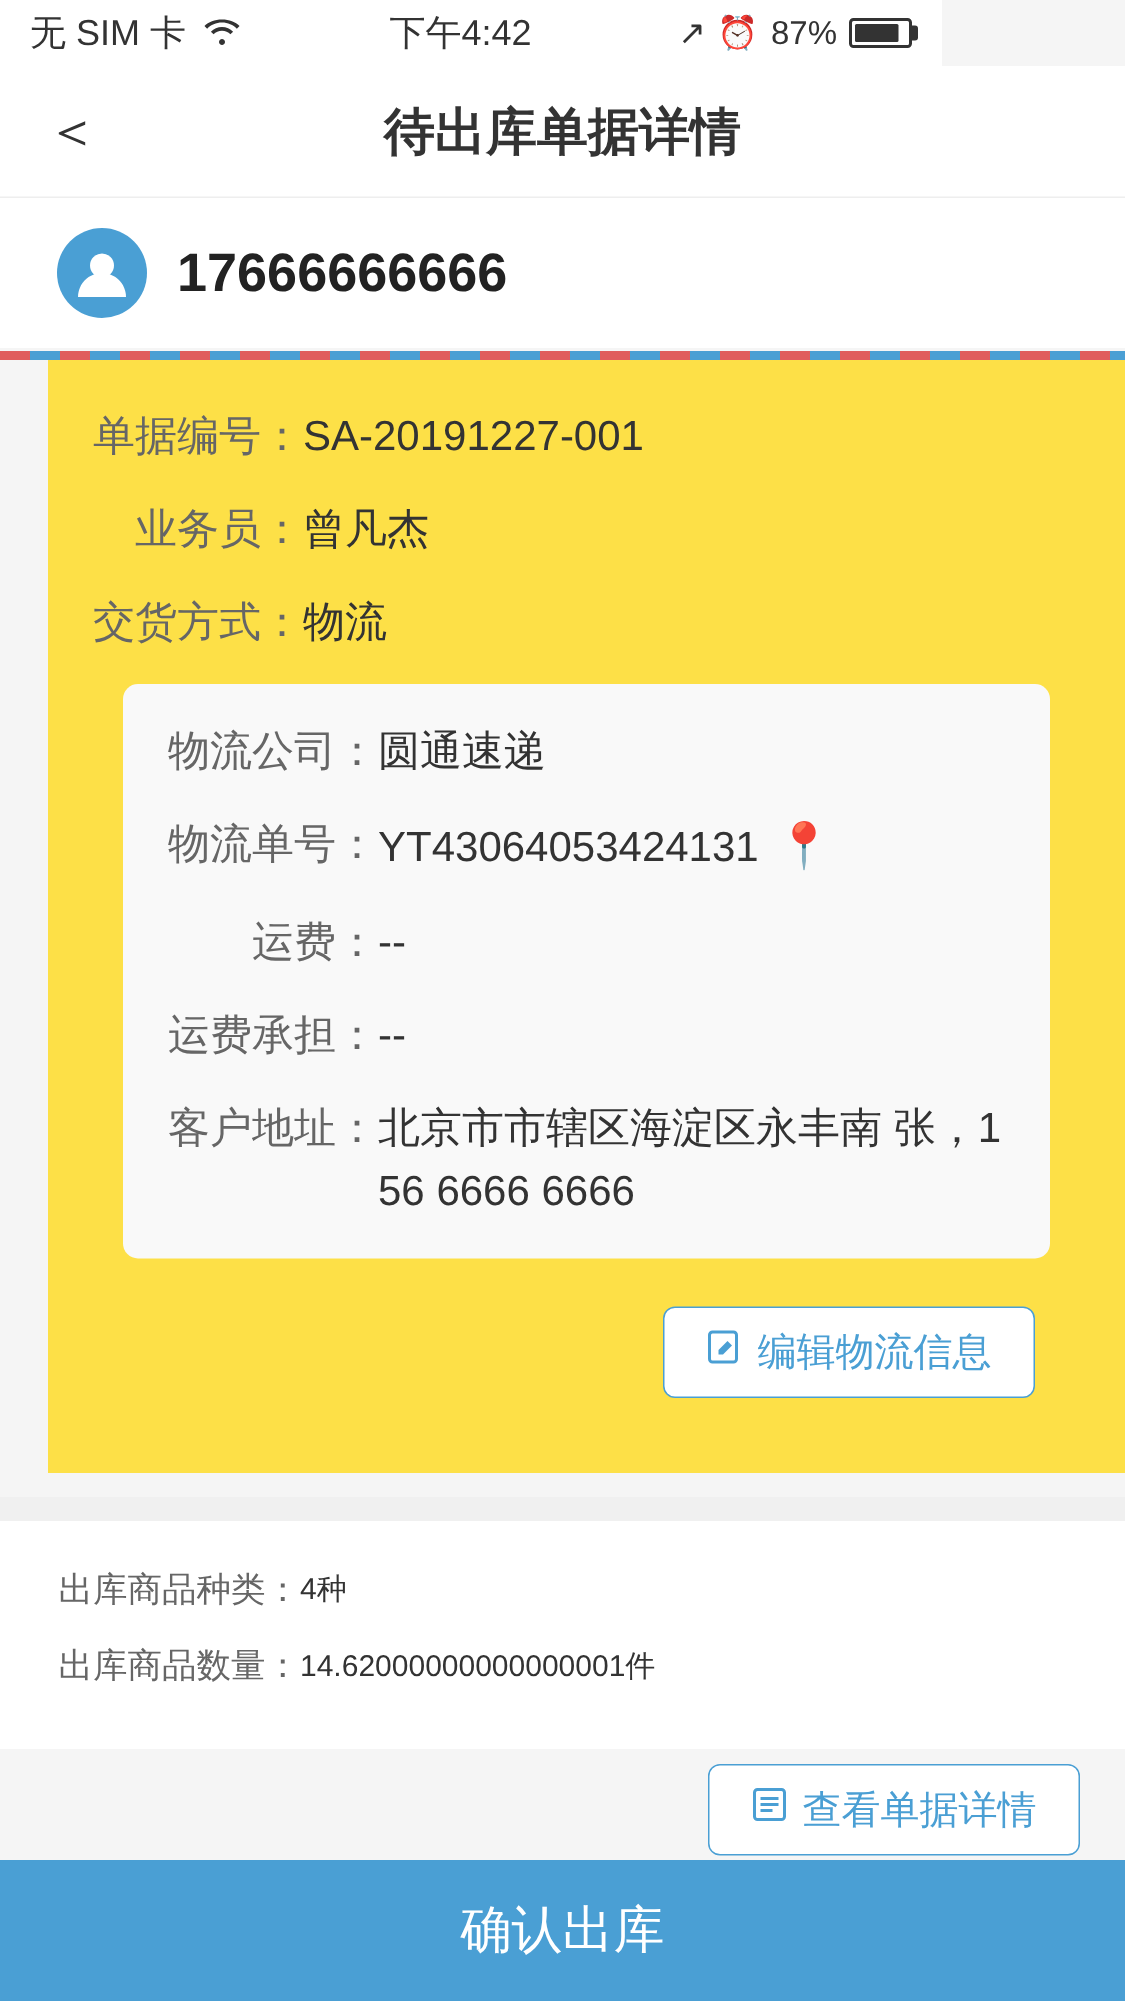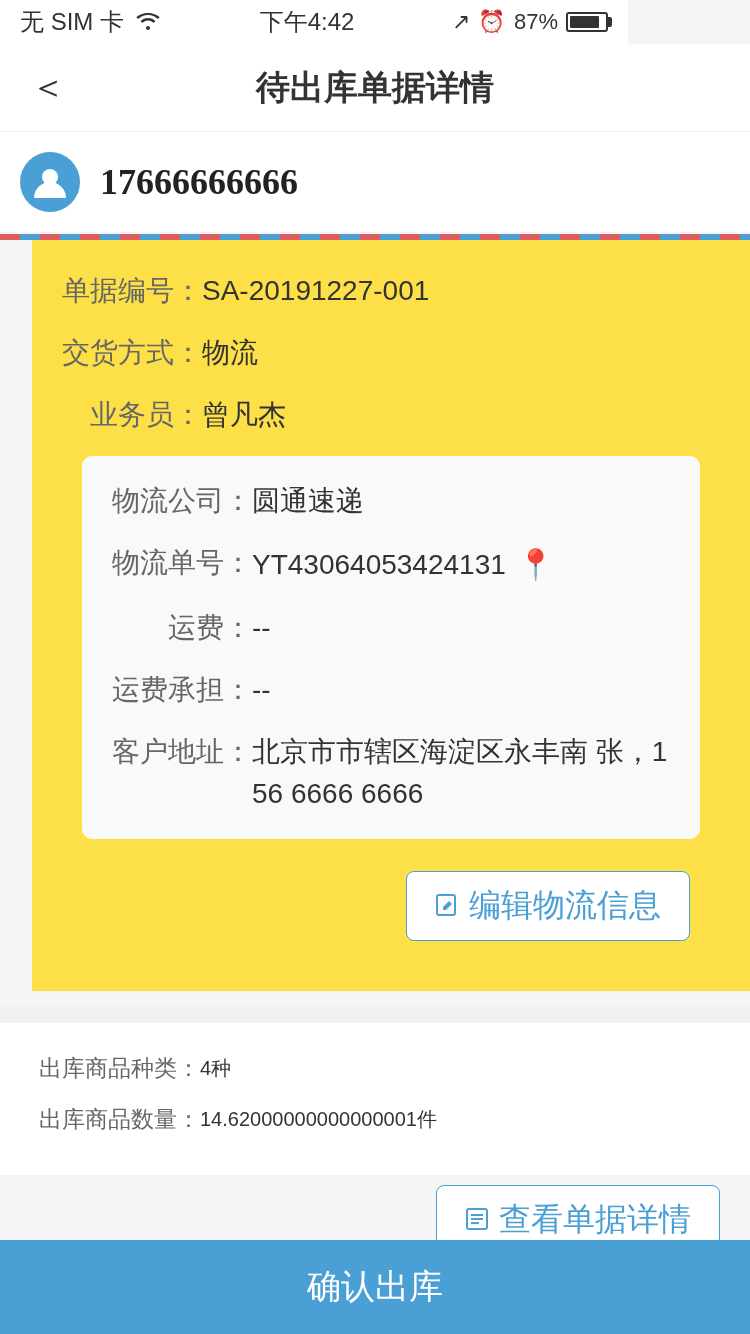--- a/index.html
+++ b/index.html
@@ -75,26 +75,25 @@
     }
     .nav-title {
       font-size: 34px;
       font-weight: 600;
       color: #333;
     }
 
     
     .customer-section {
       background: #fff;
-      padding: 20px 20px;
+      padding: 20px 38px;
       display: flex;
       align-items: center;
       gap: 20px;
       margin-bottom: 2px;
-      font-family: Liberation Serif, serif;
     }
     .avatar {
       width: 60px;
       height: 60px;
       border-radius: 50%;
       background: #4a9fd4;
       display: flex;
       align-items: center;
       justify-content: center;
       flex-shrink: 0;
@@ -187,21 +186,21 @@
       display: flex;
       justify-content: flex-end;
       padding: 16px 30px 20px;
     }
     .btn-outline {
       border: 1.5px solid #4a9fd4;
       color: #4a9fd4;
       background: #fff;
       border-radius: 8px;
       padding: 12px 28px;
-      font-size: 32px;
+      font-size: 26px;
       display: flex;
       align-items: center;
       gap: 10px;
       cursor: pointer;
     }
 
     
     .section-divider {
       width: 100%;
       height: 16px;
@@ -302,26 +301,26 @@
   </div>
 
   <div class="dashed-divider"></div>
 
   <div class="info-section">
     <div class="info-row">
       <span class="info-label">单据编号：</span>
       <span class="info-value">SA-20191227-001</span>
     </div>
     <div class="info-row">
+      <span class="info-label">业务员：</span>
+      <span class="info-value">曾凡杰</span>
+    </div>
+    <div class="info-row">
       <span class="info-label">交货方式：</span>
       <span class="info-value">物流</span>
-    </div>
-    <div class="info-row">
-      <span class="info-label">业务员：</span>
-      <span class="info-value">曾凡杰</span>
     </div>
 
     <div class="logistics-card">
       <div class="logistics-row">
         <span class="logistics-label">物流公司：</span>
         <span class="logistics-value">圆通速递</span>
       </div>
       <div class="logistics-row">
         <span class="logistics-label">物流单号：</span>
         <span class="logistics-value">

